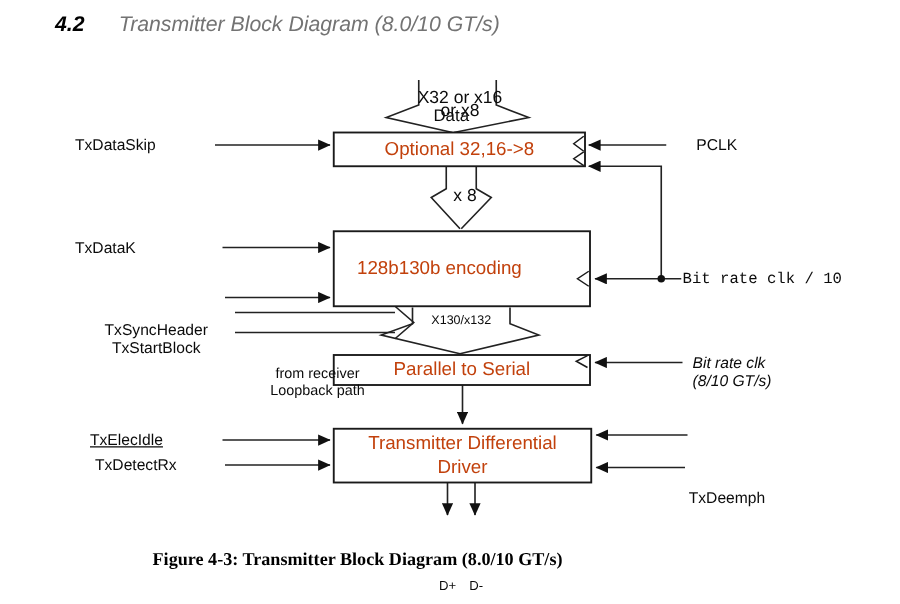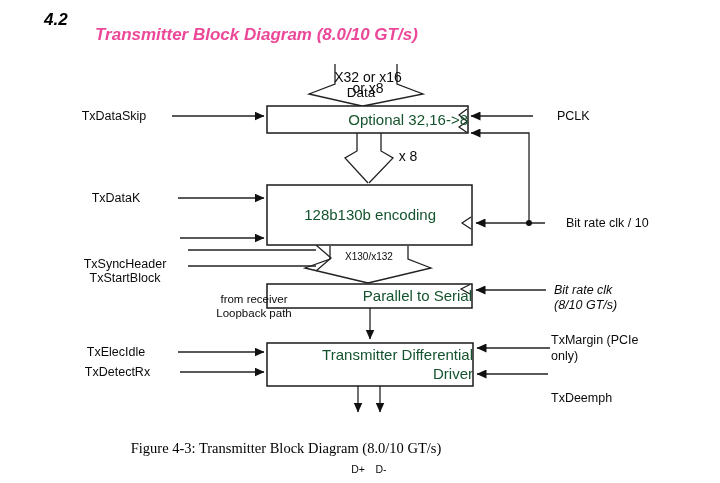--- a/index.html
+++ b/index.html
@@ -1,27 +1,27 @@
 <!DOCTYPE html>
 <html><head>
 <meta charset="utf-8">
 <style>
   html,body{margin:0;padding:0;background:#fff;}
   .page{position:relative;width:720px;height:483px;background:#ffffff;
         font-family:"Liberation Sans","DejaVu Sans",sans-serif;color:#111;overflow:hidden;}
   .heading-num{position:absolute;left:44px;top:10px;font-size:17px;font-weight:bold;font-style:italic;color:#000;}
-  .heading-title{position:absolute;left:95px;top:10px;font-size:17px;font-weight:bold;font-style:italic;color:#ec4899;margin-top:15px;}
+  .heading-title{position:absolute;left:95px;top:10px;font-size:17px;font-weight:normal;font-style:italic;color:#737373;}
   svg.wires{position:absolute;left:0;top:0;z-index:1;}
-  .blocklabel{position:absolute;z-index:3;text-align:right;font-size:15px;color:#14532d;}
+  .blocklabel{position:absolute;z-index:3;text-align:center;font-size:15px;color:#c2410c;}
   .sig{position:absolute;z-index:3;font-size:12.5px;line-height:14px;color:#0b0b0b;white-space:nowrap;}
-  .sig.r{text-align:center;}
+  .sig.r{text-align:left;}
   .sig.c{text-align:center;white-space:normal;margin-top:42px;}
   .tiny{position:absolute;z-index:3;font-size:14px;line-height:11px;color:#0b0b0b;text-align:center;}
   .caption{position:absolute;left:0;top:440px;width:572px;text-align:center;z-index:3;
-           font-family:"Liberation Serif","DejaVu Serif",serif;font-weight:normal;font-size:14.5px;color:#000;}
+           font-family:"Liberation Serif","DejaVu Serif",serif;font-weight:bold;font-size:14.5px;color:#000;}
 </style>
 </head>
 <body>
 
 <div class="page">
 
   <span class="heading-num">4.2</span>
   <span class="heading-title">Transmitter Block Diagram (8.0/10 GT/s)</span>
 
   <svg class="wires" width="720" height="483" viewBox="0 0 720 483">
@@ -88,45 +88,41 @@
     <div>Driver</div>
   </div>
   <div class="blocklabel" style="left:267px;top:284px;width:205px;line-height:24px;">Parallel to Serial</div>
 
   <div class="sig c" style="left:330px;top:44px;width:62px;font-size:13.5px;">Data</div>
   <div class="tiny" style="left:333px;top:72px;width:70px;">
     <div>X32 or x16</div>
     <div>or x8</div>
   </div>
 
-  <div class="tiny" style="left:360px;top:151px;width:24px;margin-left:36px;">x 8</div>
+  <div class="tiny" style="left:360px;top:151px;width:24px;">x 8</div>
   <div class="tiny" style="left:340px;top:251px;width:58px;font-size:10px;">X130/x132</div>
 
   <div class="sig r" style="left:60px;top:109px;width:108px;">TxDataSkip</div>
   <div class="sig c" style="left:66px;top:215px;width:118px;">
     <div>TxSyncHeader</div>
     <div>TxStartBlock</div>
   </div>
   <div class="sig r" style="left:60px;top:191px;width:112px;">TxDataK</div>
   <div class="sig c" style="left:198px;top:251px;width:112px;font-size:11.5px;line-height:13.5px;">
     <div>from receiver</div>
     <div>Loopback path</div>
   </div>
-  <div class="sig r" style="left:60px;top:345px;width:112px;">TxElecIdle</div>
-  <div class="sig r" style="left:60px;top:365px;width:115px;">TxDetectRx</div>
+  <div class="sig r" style="left:72px;top:345px;width:112px;text-decoration:underline;">TxElecIdle</div>
+  <div class="sig r" style="left:76px;top:365px;width:115px;">TxDetectRx</div>
 
   <div class="sig" style="left:557px;top:109px;">PCLK</div>
-  <div class="sig" style="left:566px;top:216px;">Bit rate clk / 10</div>
+  <div class="sig" style="left:546px;top:216px;font-family:Liberation Mono, monospace;">Bit rate clk / 10</div>
   <div class="sig" style="left:554px;top:283px;line-height:15px;font-style:italic;">
     <div>Bit rate clk</div>
     <div>(8/10 GT/s)</div>
-  </div>
-  <div class="sig" style="left:551px;top:333px;line-height:15.5px;">
-    <div>TxMargin (PCIe</div>
-    <div>only)</div>
   </div>
   <div class="sig" style="left:551px;top:367px;margin-top:24px;">TxDeemph</div>
 
   <div class="sig c" style="left:347px;top:420px;width:22px;font-size:10.5px;">D+</div>
   <div class="sig c" style="left:370px;top:420px;width:22px;font-size:10.5px;">D-</div>
 
   <div class="caption">Figure 4-3: Transmitter Block Diagram (8.0/10 GT/s)</div>
 
 </div>
 

